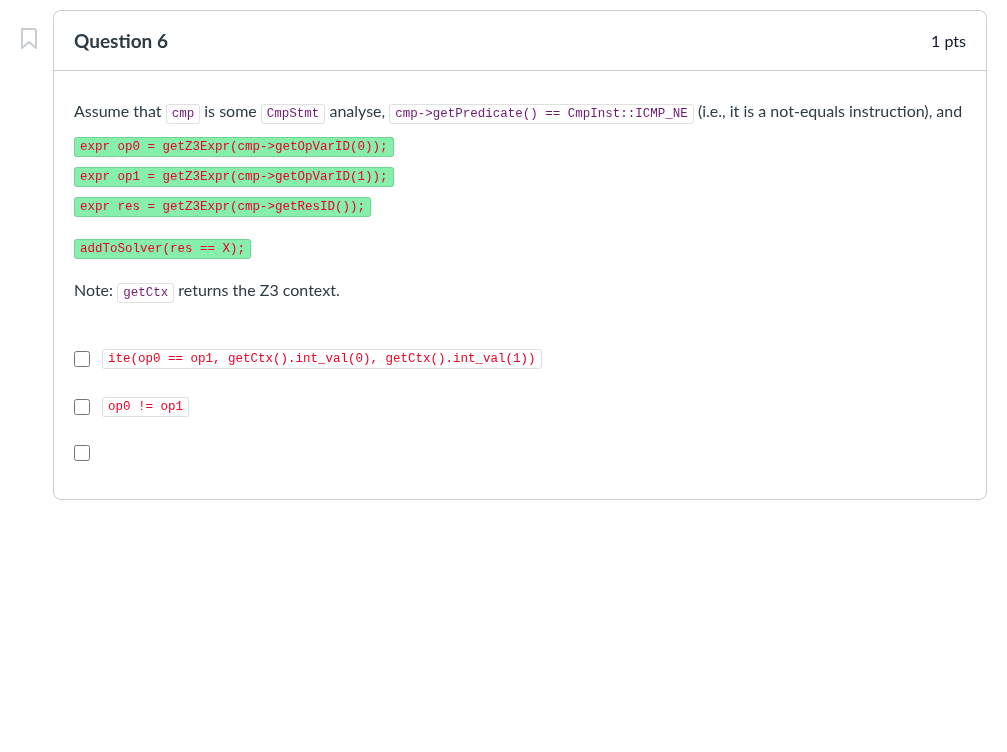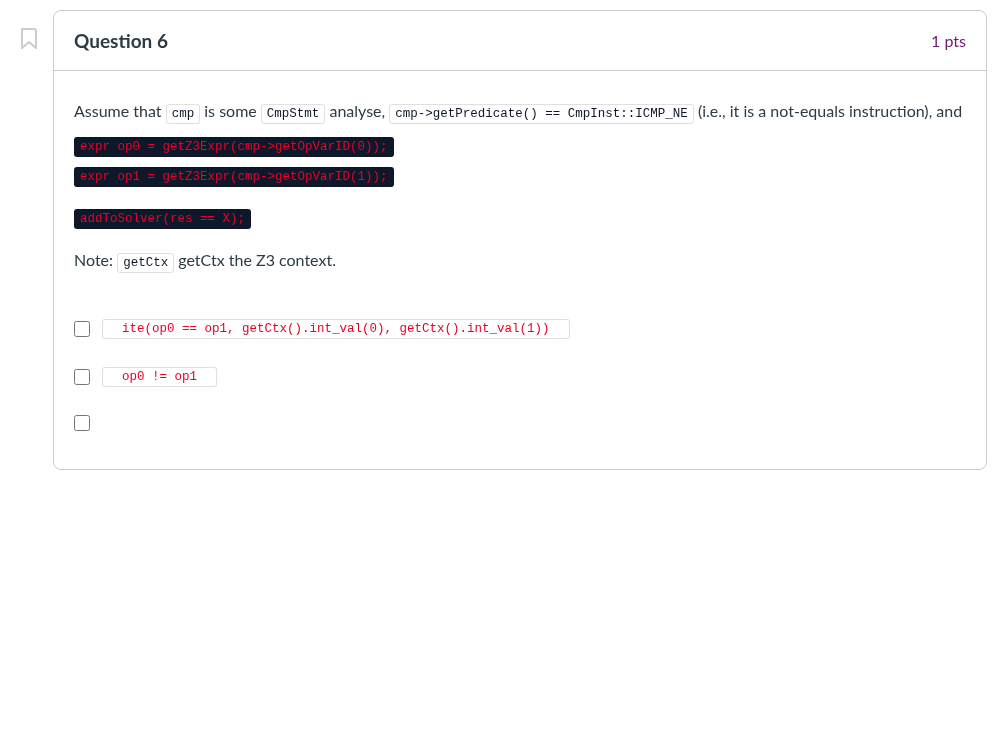--- a/index.html
+++ b/index.html
@@ -36,53 +36,53 @@
       padding: 18px 20px;
       border-bottom: 1px solid #c7cdd1;
     }
     .question-title {
       font-size: 19px;
       font-weight: 700;
       color: #2d3b45;
     }
     .question-points {
       font-size: 16px;
-      color: #701a75;
+      color: #0f172a;
     }
     .question-body {
       padding: 28px 20px 20px 20px;
     }
     .question-text p {
       margin-bottom: 10px;
       line-height: 1.55;
       color: #2d3b45;
       font-size: 16px;
     }
     .code-inline {
       font-family: Menlo, Monaco, Consolas, "Courier New", monospace;
       font-size: 12.5px;
-      color: #0f172a;
+      color: #701a75;
       border: 1px solid rgba(0,0,0,0.12);
       border-radius: 3px;
       padding: 2px 5px;
       background: #fff;
       white-space: nowrap;
     }
     .code-block-area {
       margin: 8px 0 12px 0;
     }
     .code-line {
       display: inline-block;
       font-family: Menlo, Monaco, Consolas, "Courier New", monospace;
       font-size: 12.5px;
       color: #eb0026;
       border: 1px solid rgba(0,0,0,0.12);
       border-radius: 3px;
       padding: 2px 5px;
-      background: #0f172a;
+      background: #86efac;
       margin-bottom: 7px;
     }
     .options {
       margin-top: 35px;
     }
     .option-row {
       display: flex;
       align-items: center;
       gap: 12px;
       padding: 10px 0;
@@ -93,21 +93,21 @@
       height: 16px;
       flex-shrink: 0;
       cursor: pointer;
     }
     .option-code {
       font-family: Menlo, Monaco, Consolas, "Courier New", monospace;
       font-size: 12.5px;
       color: #eb0026;
       border: 1px solid rgba(0,0,0,0.12);
       border-radius: 3px;
-      padding: 2px 19px;
+      padding: 2px 5px;
       background: #fff;
     }
   </style>
 </head>
 <body>
 
 <div class="container">
   <div class="bookmark-icon">
     <svg width="18" height="22" viewBox="0 0 18 22" fill="none">
       <path d="M2 1 H14 A2 2 0 0 1 16 3 V20 L9 14 L2 20 V3 A2 2 0 0 1 4 1 Z" stroke="#c7cdd1" stroke-width="2" fill="none" stroke-linejoin="round"></path>
@@ -122,30 +122,31 @@
 
     <div class="question-body">
       <div class="question-text">
         <p>
           <span>Assume that </span><span class="code-inline">cmp</span><span> is some </span><span class="code-inline">CmpStmt</span><span> analyse, </span><span class="code-inline">cmp-&gt;getPredicate() == CmpInst::ICMP_NE</span><span> (i.e., it is a not-equals instruction), and</span>
         </p>
 
         <div class="code-block-area">
           <div><span class="code-line">expr op0 = getZ3Expr(cmp-&gt;getOpVarID(0));</span></div>
           <div><span class="code-line">expr op1 = getZ3Expr(cmp-&gt;getOpVarID(1));</span></div>
+          <div><span class="code-line">expr res = getZ3Expr(cmp-&gt;getResID());</span></div>
         </div>
 
 
         <div class="code-block-area">
           <div><span class="code-line">addToSolver(res == X);</span></div>
         </div>
 
 
         <p>
-          <span>Note: </span><span class="code-inline">getCtx</span><span> getCtx the Z3 context.</span>
+          <span>Note: </span><span class="code-inline">getCtx</span><span> returns the Z3 context.</span>
         </p>
       </div>
 
       <div class="options">
         <div class="option-row">
           <input type="checkbox" style="">
           <span class="option-code">ite(op0 == op1, getCtx().int_val(0), getCtx().int_val(1))</span>
         </div>
         <div class="option-row">
           <input type="checkbox" style="">

